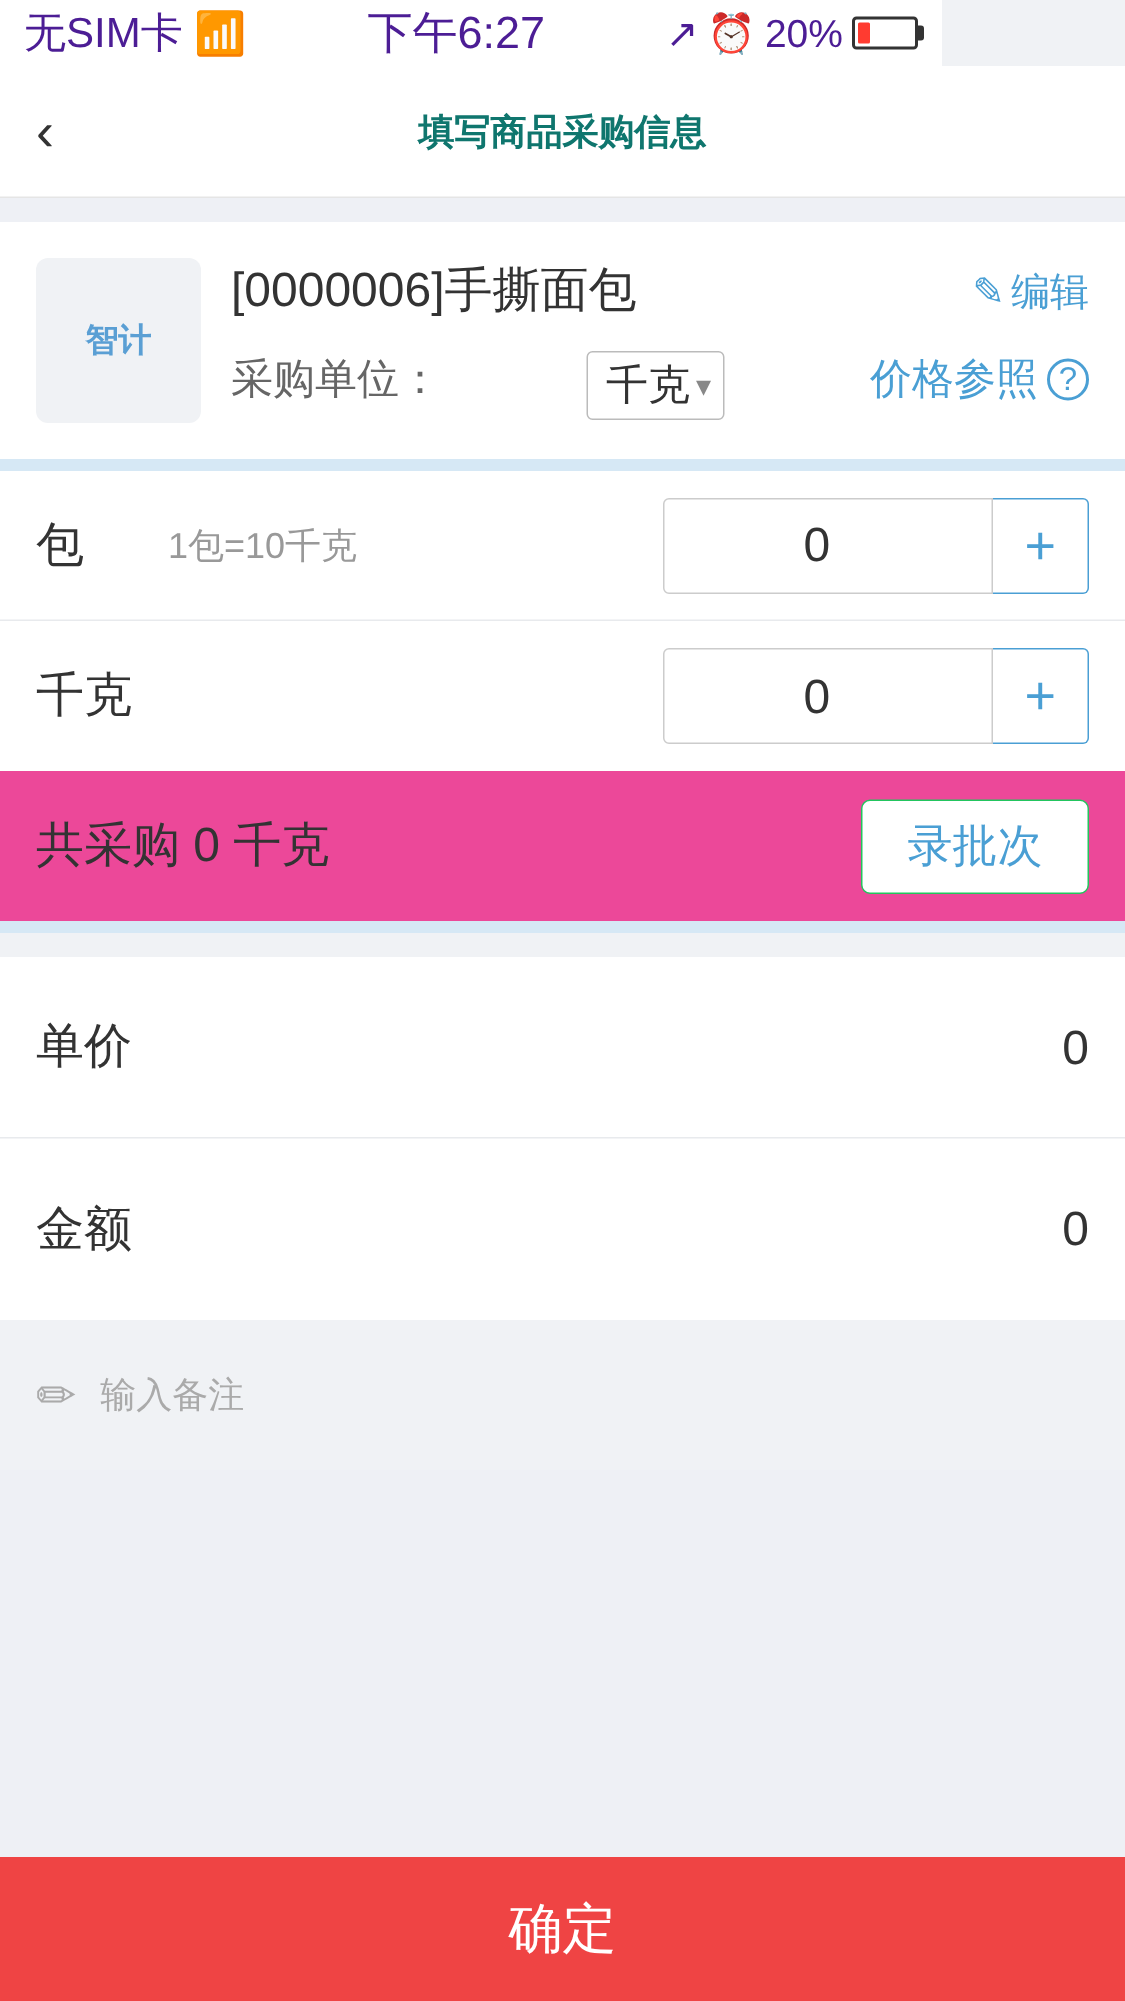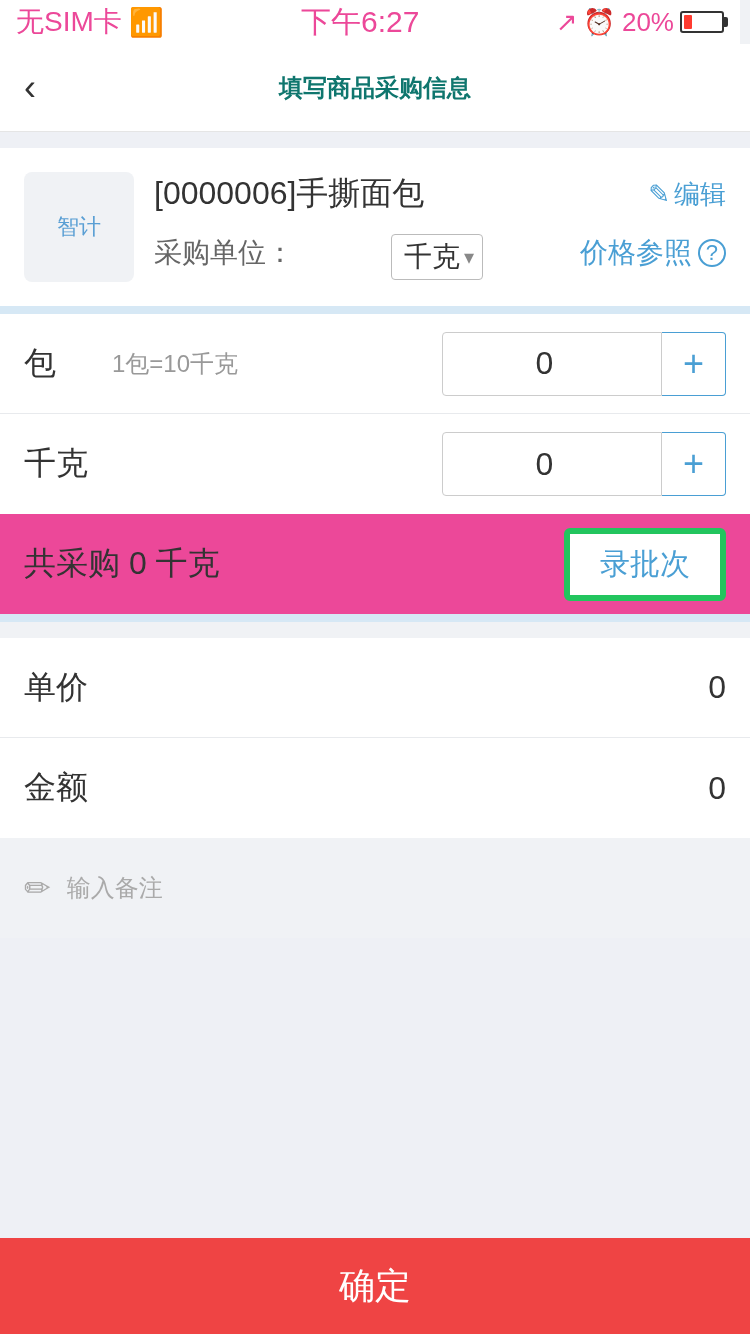--- a/index.html
+++ b/index.html
@@ -8,29 +8,29 @@
       width: 750px;
       min-height: 1334px;
       font-family: -apple-system, "PingFang SC", "Helvetica Neue", sans-serif;
       background: #f0f2f5;
       font-size: 32px;
       color: #333;
     }
 
     
     .status-bar {
-      width: 740px;
+      width: 628px;
       height: 44px;
       background: #fff;
       display: flex;
       align-items: center;
       justify-content: space-between;
       padding: 0 16px;
       font-size: 28px;
-      color: #ec4899;
+      color: #4c1d95;
     }
     .status-left {
       display: flex;
       align-items: center;
       gap: 8px;
     }
     .status-center {
       font-size: 30px;
       font-weight: 500;
     }
@@ -111,21 +111,21 @@
       width: 110px;
       height: 110px;
       background: #f0f2f5;
       border-radius: 8px;
       display: flex;
       align-items: center;
       justify-content: center;
       flex-shrink: 0;
       font-size: 22px;
       color: #5a9fd4;
-      font-weight: normal;
+      font-weight: bold;
     }
     .product-info {
       flex: 1;
     }
     .product-header {
       display: flex;
       align-items: center;
       justify-content: space-between;
     }
     .product-name {
@@ -224,40 +224,40 @@
       display: flex;
       align-items: center;
       justify-content: space-between;
       padding: 0 24px;
     }
     .summary-text {
       font-size: 32px;
       color: #333;
     }
     .record-btn {
-      border: 6px solid #22c55e;
+      border: 1px solid #22c55e;
       border-radius: 6px;
       padding: 10px 30px;
       font-size: 30px;
       color: #4a9fd4;
       background: #fff;
       cursor: pointer;
     }
 
     
     .info-section {
       background: #fff;
       margin-top: 16px;
     }
     .info-row {
       display: flex;
       align-items: center;
       justify-content: space-between;
       padding: 2px 24px;
-      height: 100px;
+      height: 121px;
       border-bottom: 1px solid #e8eaed;
     }
     .info-row:last-child {
       border-bottom: none;
     }
     .info-label {
       font-size: 32px;
       color: #333;
     }
     .info-value {

